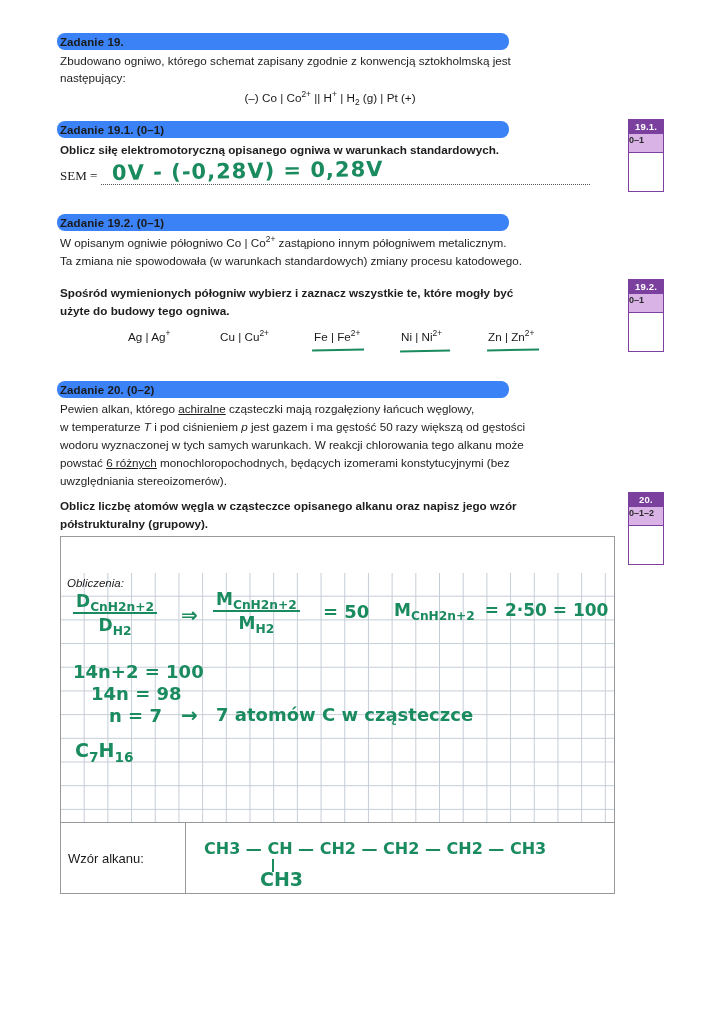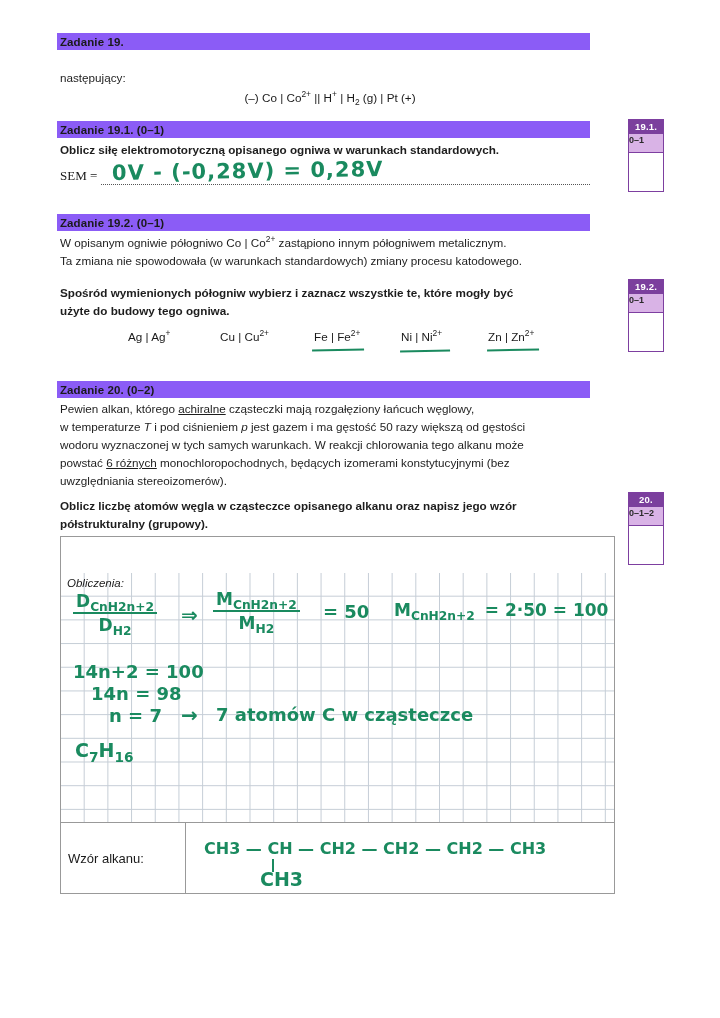--- a/index.html
+++ b/index.html
@@ -13,30 +13,31 @@
   #page {
     position: relative;
     width: 720px; height: 1018px;
     background: #fff;
     overflow: hidden;
   }
 
   
   .band {
     position: absolute;
-    background: #8b5cf6;
+    background: #3b82f6;
     height: 17px;
     left: 57px;
-    width: 533px;
+    width: 452px;
     display: flex;
     align-items: center;
     padding-left: 3px;
     font-size: 11.5px;
     font-weight: bold;
     letter-spacing: 0.1px;
+    border-radius: 8px;
   }
   .para {
     position: absolute;
     left: 60px;
     font-size: 11.7px;
     line-height: 17.5px;
     color: #1d1d1d;
   }
   .para.bold { font-weight: bold; }
   .centered {
@@ -189,20 +190,21 @@
   .frac .den { display: block; padding-top: 1px; }
 </style>
 </head>
 <body>
 
 <div id="page">
 
   <div class="band" style="top:33px;">
     <span>Zadanie 19.</span>
   </div>
+  <div class="para" style="top:52px;">Zbudowano ogniwo, którego schemat zapisany zgodnie z konwencją sztokholmską jest</div>
   <div class="para" style="top:69px;">następujący:</div>
 
   <div class="centered" style="top:91px;">
     <span>(–)  Co | Co</span><sup>2+</sup><span> || H</span><sup>+</sup><span> | H</span><sub>2</sub><span> (g) | Pt  (+)</span>
   </div>
 
   <div class="band" style="top:121px;">
     <span>Zadanie 19.1. (0–1)</span>
   </div>
   <div class="para bold" style="top:141px;">Oblicz siłę elektromotoryczną opisanego ogniwa w warunkach standardowych.</div>

